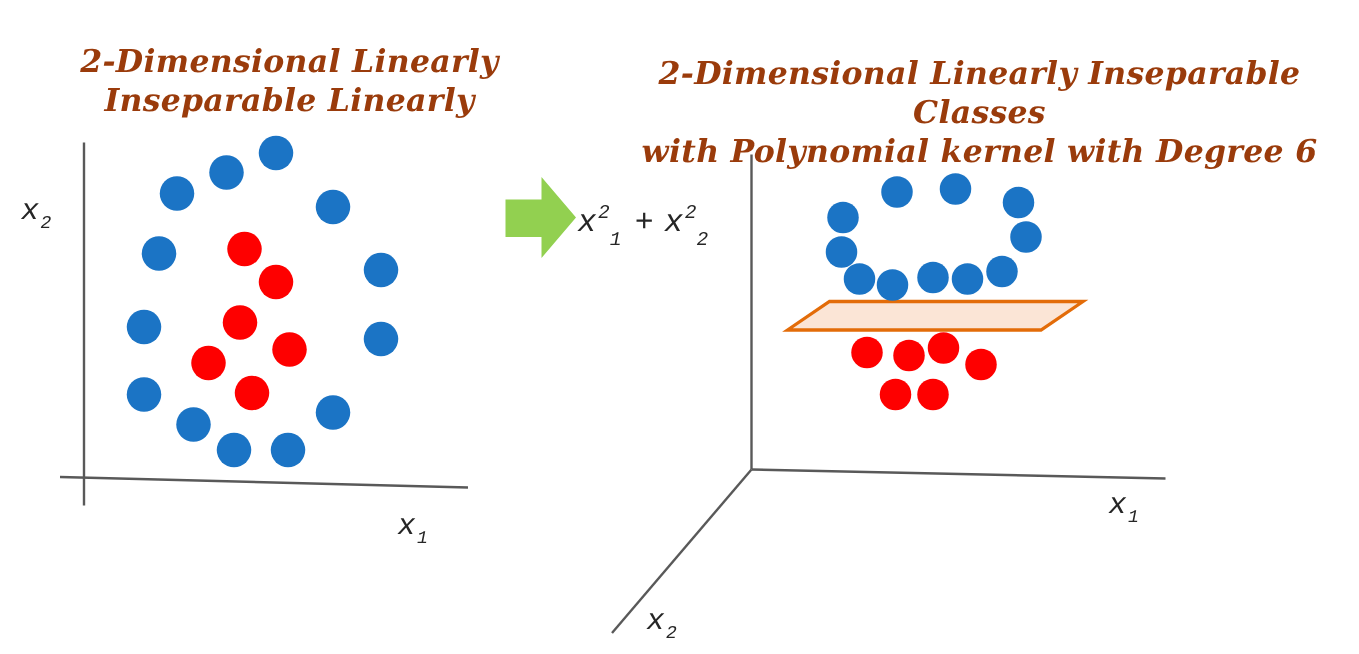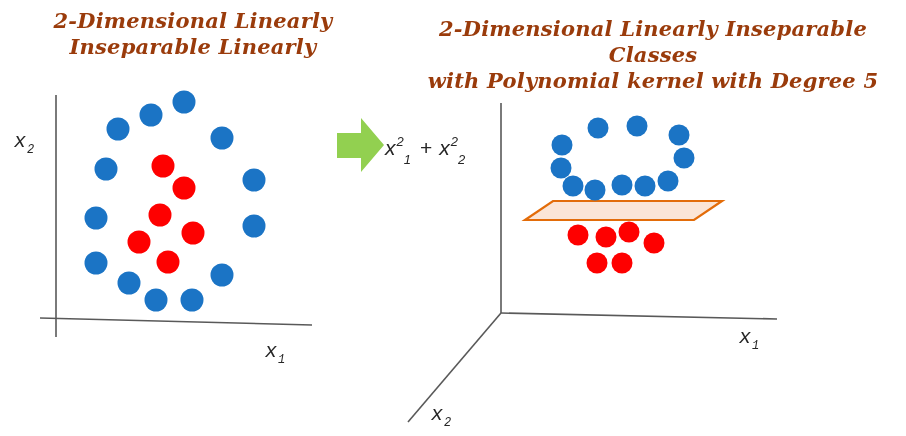--- a/index.html
+++ b/index.html
@@ -5,54 +5,55 @@
   html,body{margin:0;padding:0;background:#fff;}
   .canvas{
     position:relative;width:906px;height:436px;background:#ffffff;overflow:hidden;
     font-family:"Liberation Sans",sans-serif;
   }
   .title{
     position:absolute;text-align:center;
     font-family:"DejaVu Serif",serif;font-weight:bold;font-style:italic;
     color:var(--title,#9A3B0B);font-size:21px;line-height:26px;
     letter-spacing:0.2px;
+    margin-top:20px;
   }
   .title-left{left:28px;top:8px;width:330px;}
   .title-right{left:402px;top:16px;width:502px;text-align:center;}
   #diagram{position:absolute;left:0;top:0;}
   .axis{stroke:var(--axis,#595959);stroke-width:1.6;fill:none;}
   .arrow{fill:var(--arrow-green,#92D050);}
   #separating-plane{stroke-width:2.2;}
   .axis-label{
     position:absolute;font-family:Liberation Mono, monospace;font-style:italic;
     color:var(--label,#262626);font-size:20px;white-space:nowrap;
   }
   .axis-label sub{font-size:12px;font-style:italic;vertical-align:-6px;margin-left:1px;}
   .formula{
     position:absolute;left:385px;top:134px;
-    font-family:Liberation Sans, sans-serif;font-style:italic;
+    font-family:Liberation Mono, monospace;font-style:italic;
     color:var(--label,#262626);font-size:21px;white-space:nowrap;
   }
   .formula sup{font-size:13px;vertical-align:9px;margin-left:1px;}
   .formula sub{font-size:13px;vertical-align:-9px;margin-right:2px;}
   .formula .op{margin:0 7px;font-style:normal;}
 </style>
 </head>
 <body>
 
 <div class="canvas">
 
   <div class="title title-left">
     <div>2-Dimensional Linearly</div>
     <div>Inseparable Linearly</div>
   </div>
 
   <div class="title title-right">
     <div>2-Dimensional Linearly Inseparable Classes</div>
-    <div>with Polynomial kernel with Degree 5</div>
+    <div>with Polynomial kernel with Degree 6</div>
   </div>
 
   <svg id="diagram" width="906" height="436" viewBox="0 0 906 436">
 
     <line class="axis" x1="56" y1="95" x2="56" y2="337"></line>
     <line class="axis" x1="40" y1="318" x2="312" y2="325"></line>
 
     <line class="axis" x1="501" y1="103" x2="501" y2="313"></line>
     <line class="axis" x1="501" y1="313" x2="777" y2="319"></line>
     <line class="axis" x1="501" y1="313" x2="408" y2="422"></line>

